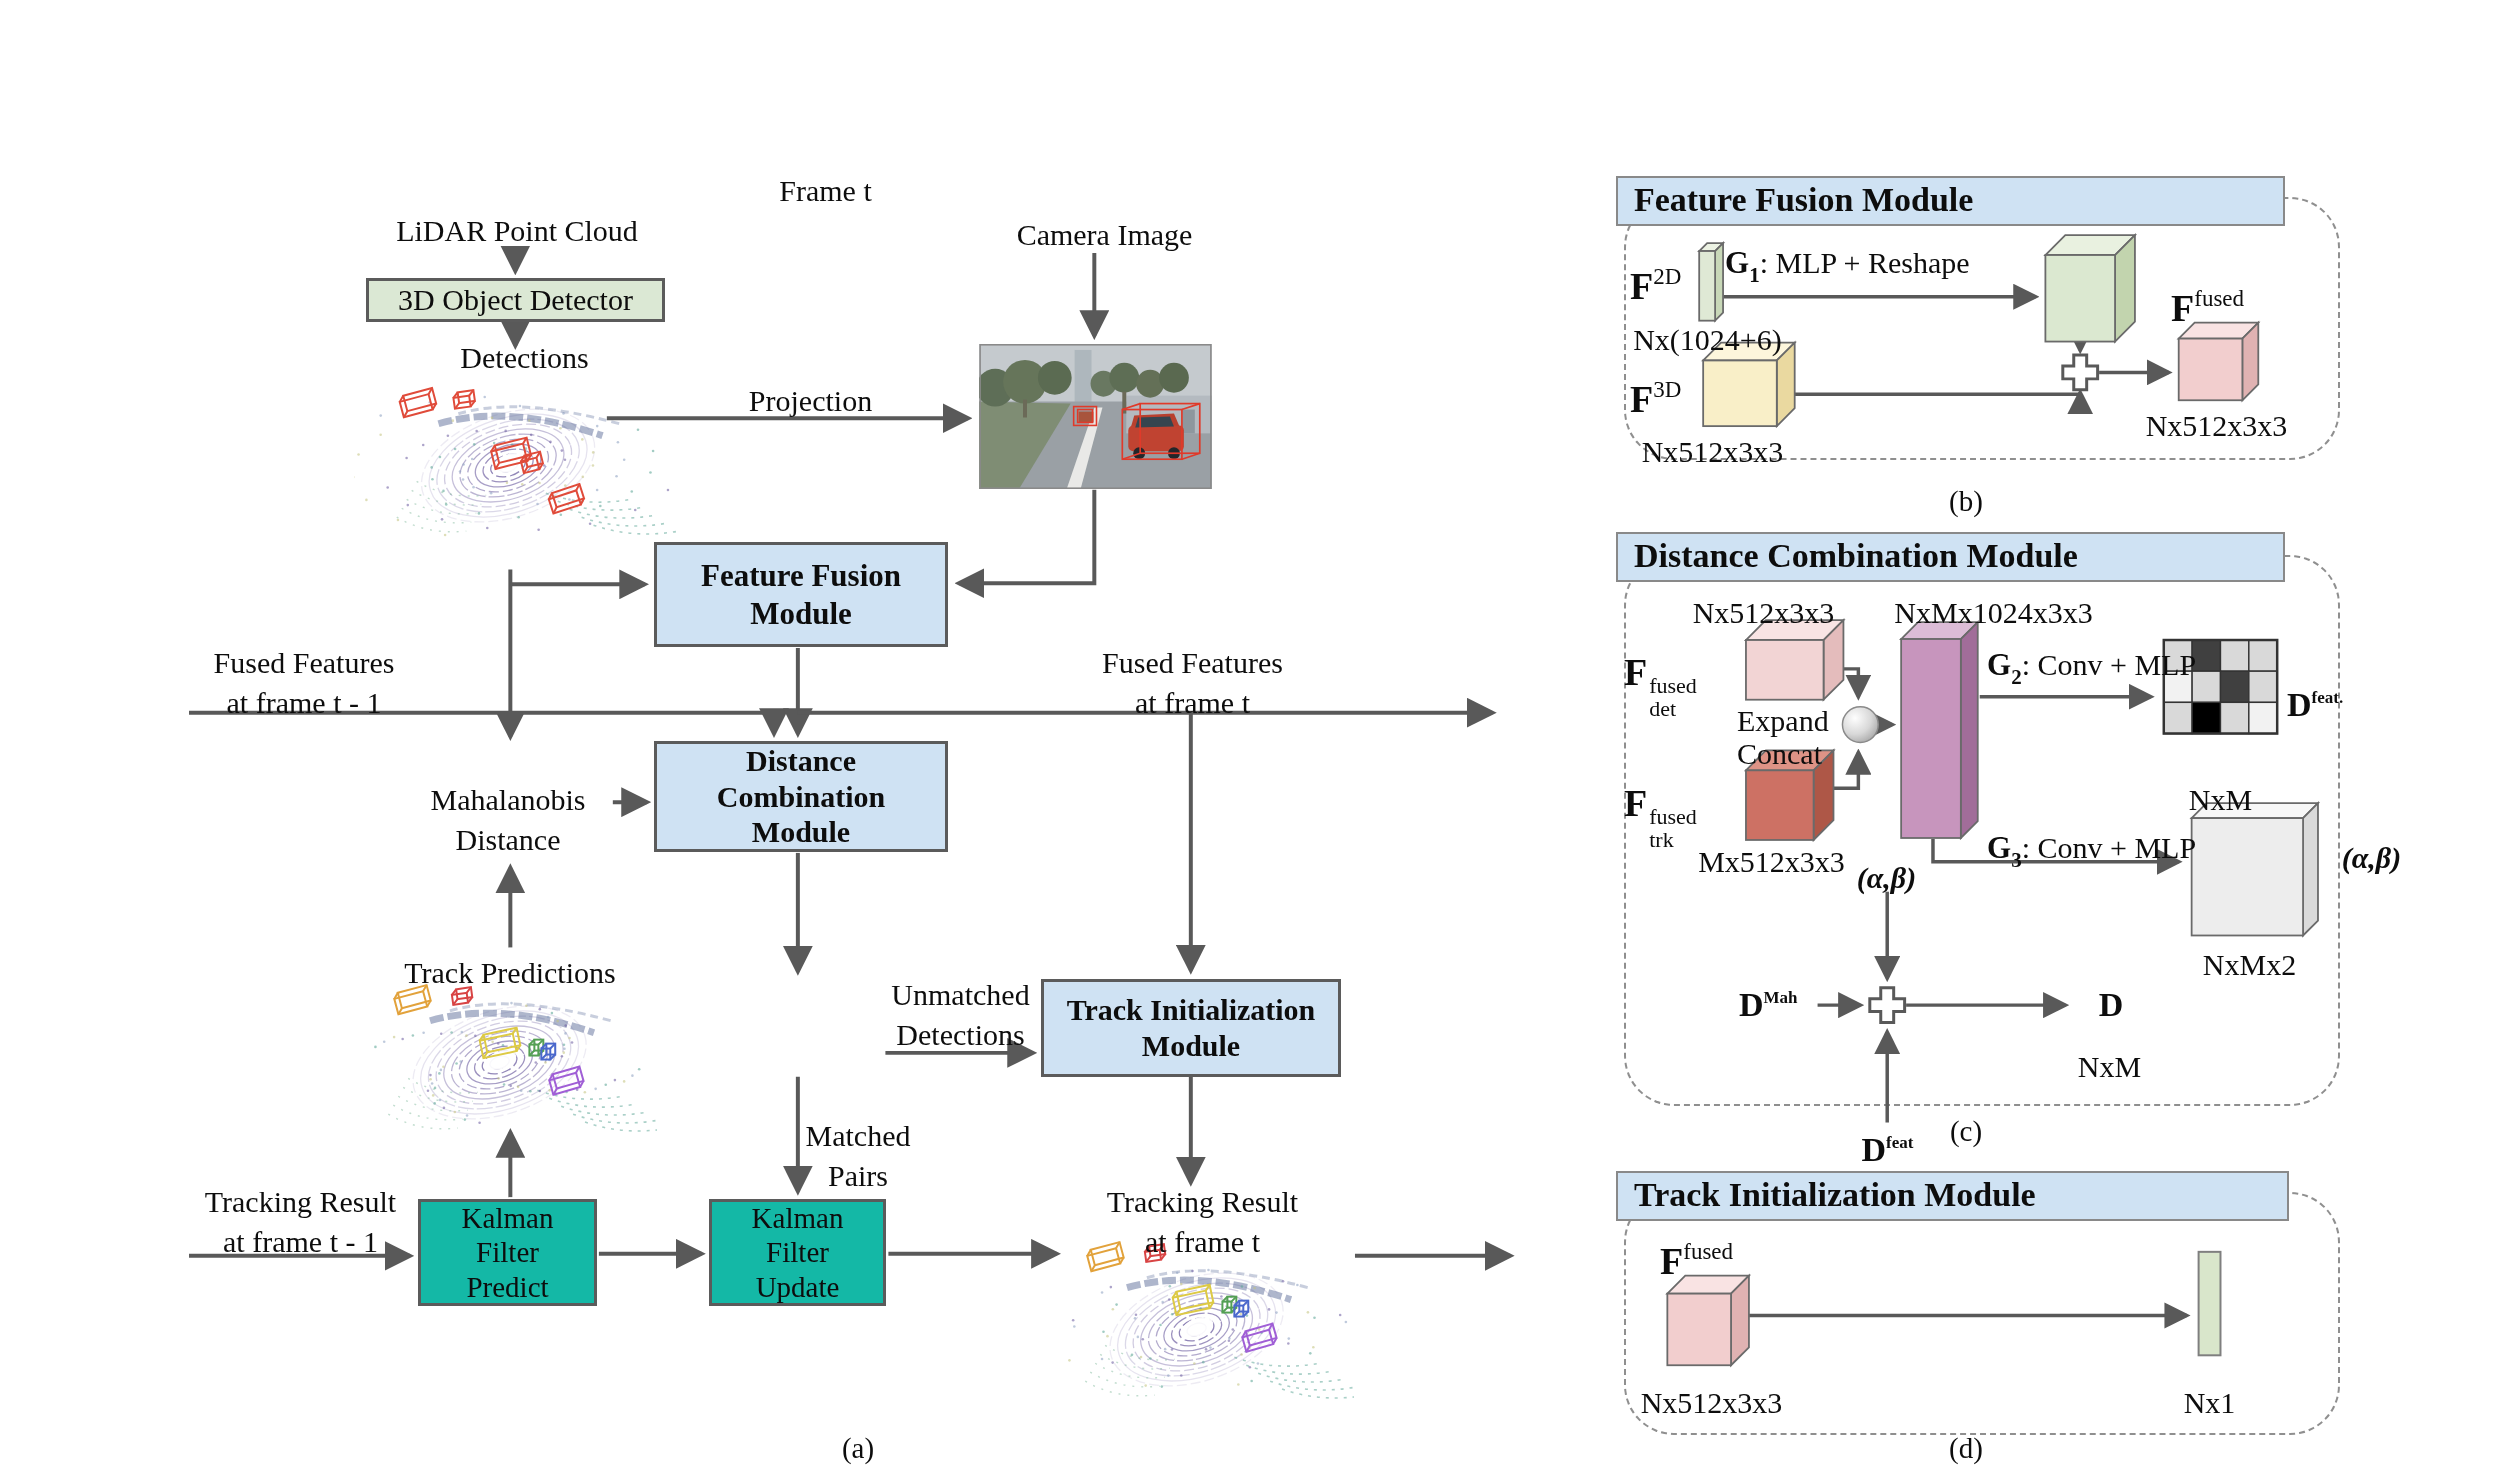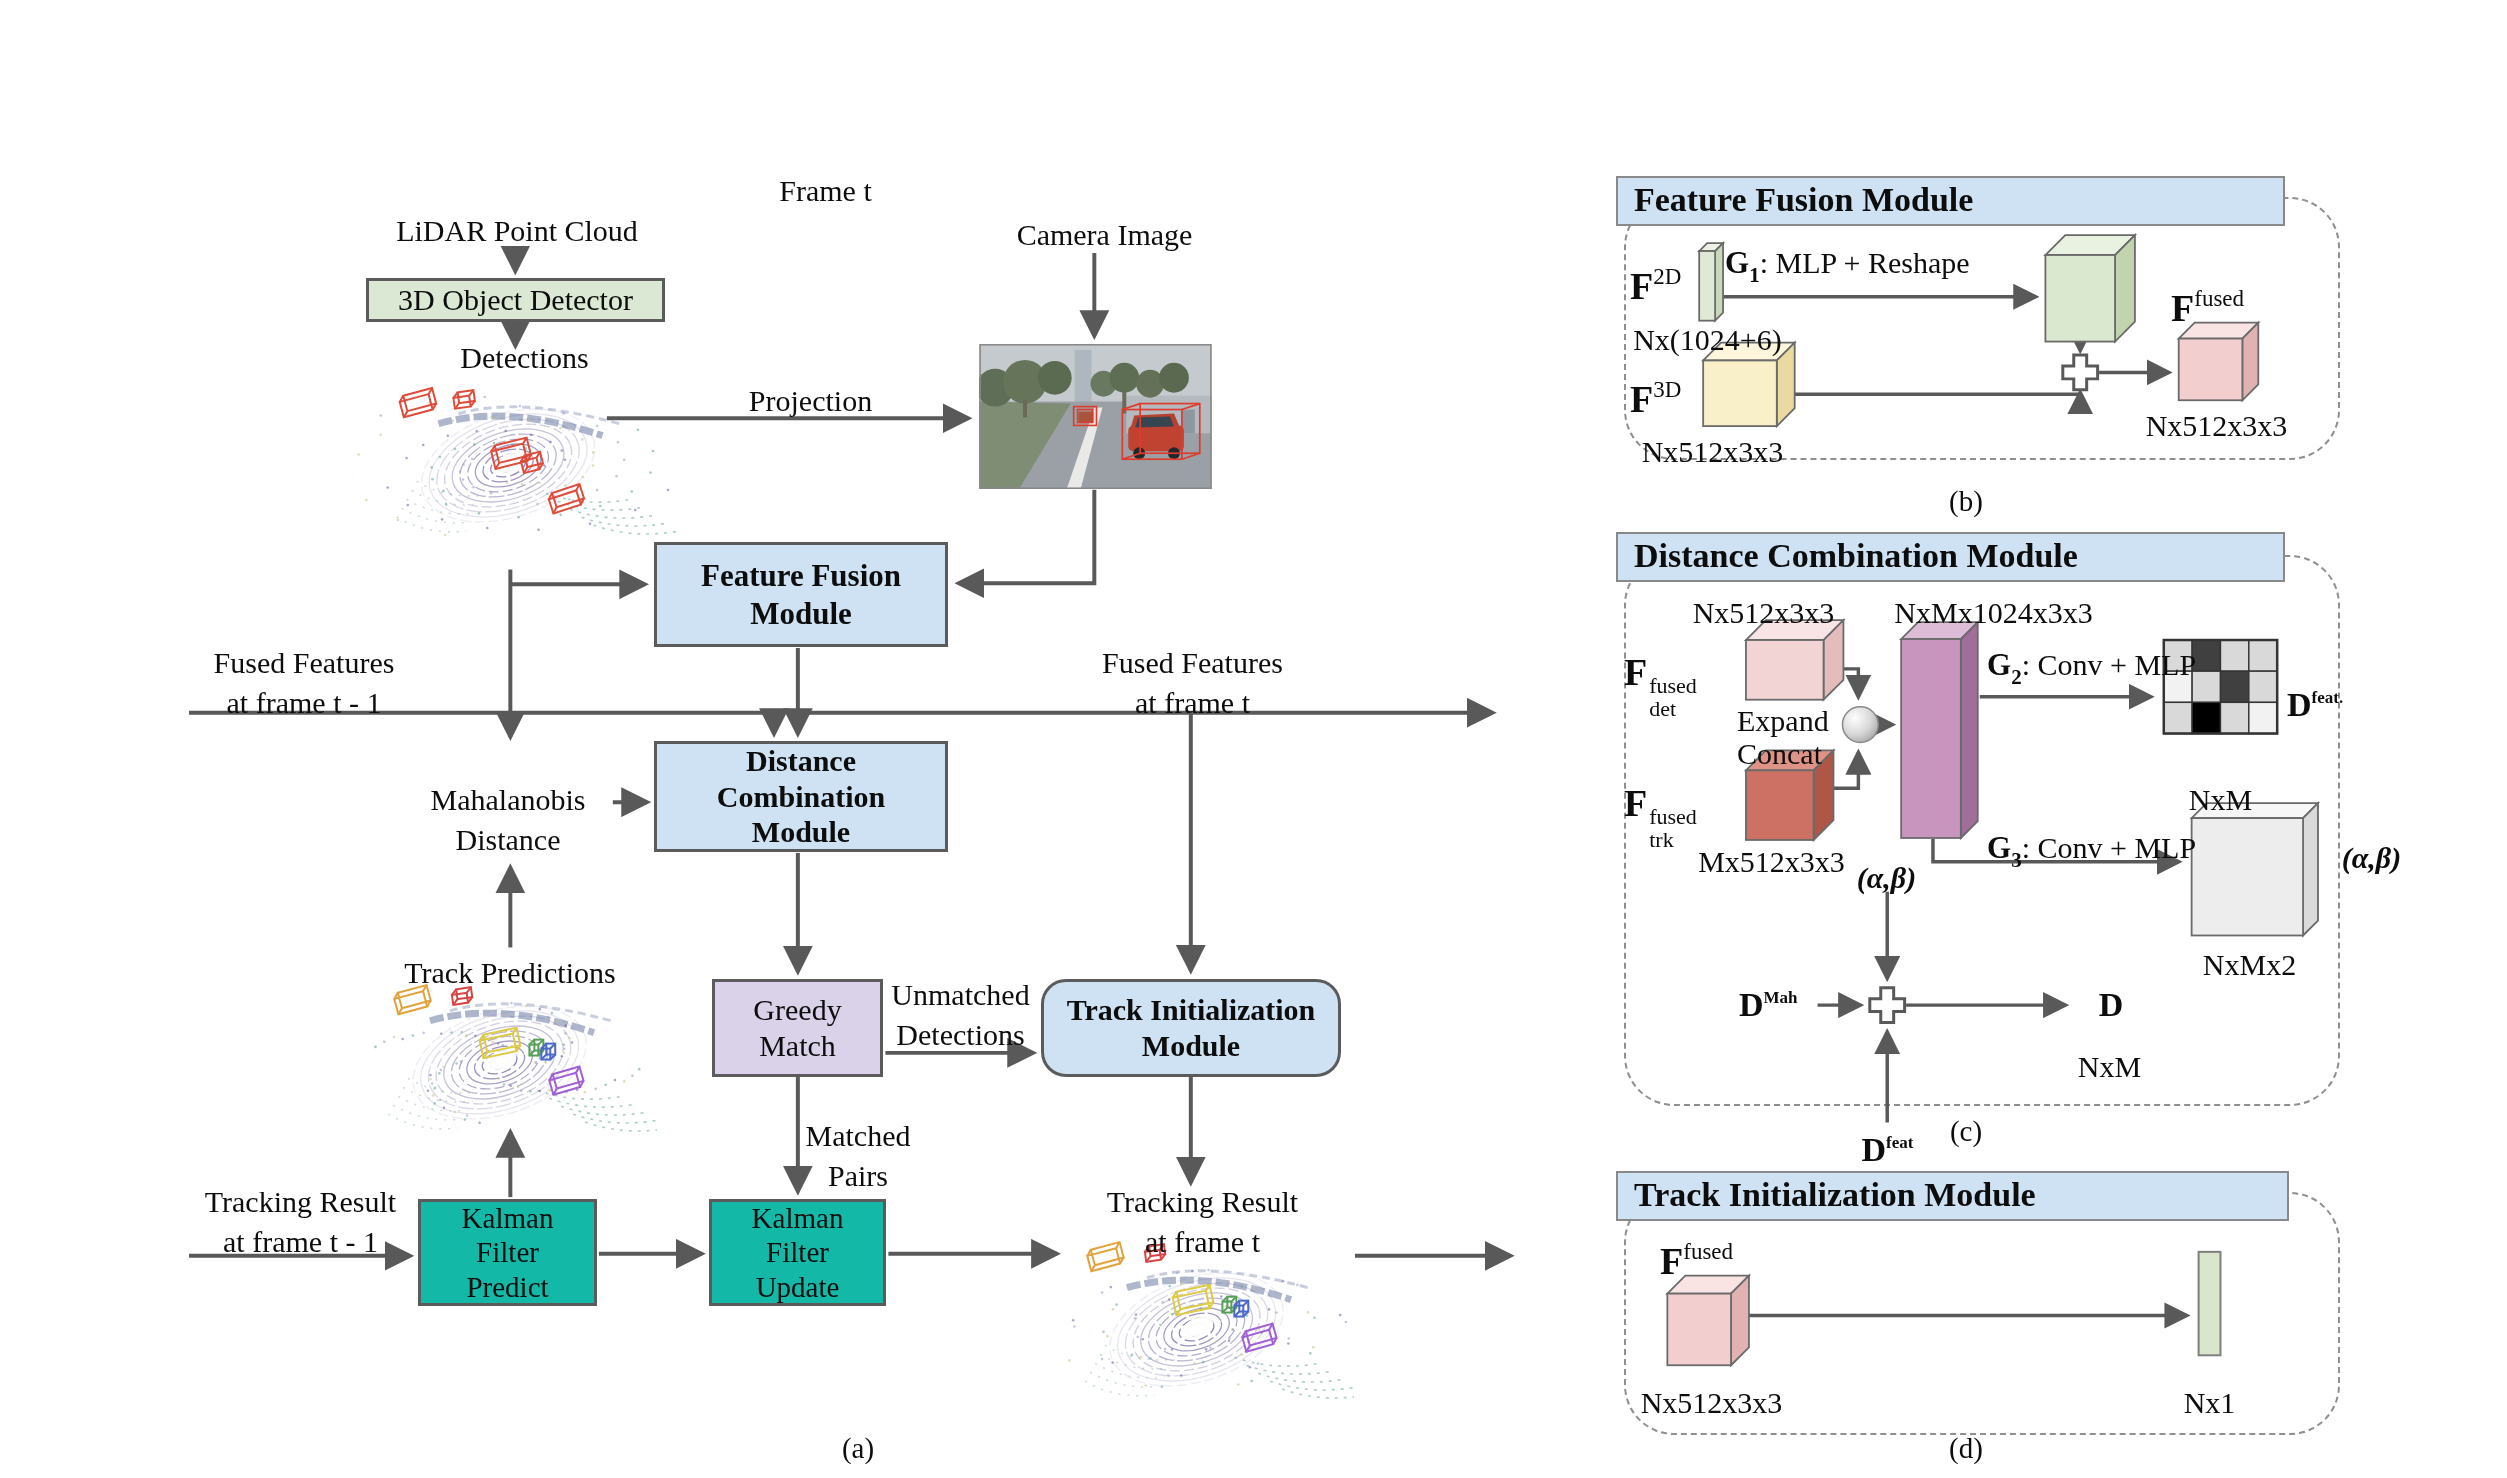--- a/index.html
+++ b/index.html
@@ -177,23 +177,21 @@
   <div class="hdr" style="left:1616px;top:176px;width:669px;">Feature Fusion Module</div>
   <div class="hdr" style="left:1616px;top:532px;width:669px;">Distance Combination Module</div>
   <div class="hdr" style="left:1616px;top:1171px;width:673px;">Track Initialization Module</div>
 
   <div class="box green" style="left:366px;top:278px;width:299px;height:44px;">3D Object Detector</div>
   <div class="box blue bold" style="left:654px;top:542px;width:294px;height:105px;font-size:31px;">Feature Fusion
 Module</div>
   <div class="box blue bold" style="left:654px;top:741px;width:294px;height:111px;line-height:1.18;">Distance
 Combination
 Module</div>
-  <div class="box purple" style="left:712px;top:979px;width:171px;height:98px;">Greedy
-Match</div>
-  <div class="box blue bold" style="left:1041px;top:979px;width:300px;height:98px;border-radius:25px;">Track Initialization
+  <div class="box blue bold" style="left:1041px;top:979px;width:300px;height:98px;">Track Initialization
 Module</div>
   <div class="box pink" style="left:418px;top:1199px;width:179px;height:107px;font-size:29px;line-height:1.18;">Kalman
 Filter
 Predict</div>
   <div class="box pink" style="left:709px;top:1199px;width:177px;height:107px;font-size:29px;line-height:1.18;">Kalman
 Filter
 Update</div>
 
   <div class="lbl" style="left:736px;top:171px;width:179px;">Frame t</div>
   <div class="lbl" style="left:358px;top:211px;width:318px;">LiDAR Point Cloud</div>

